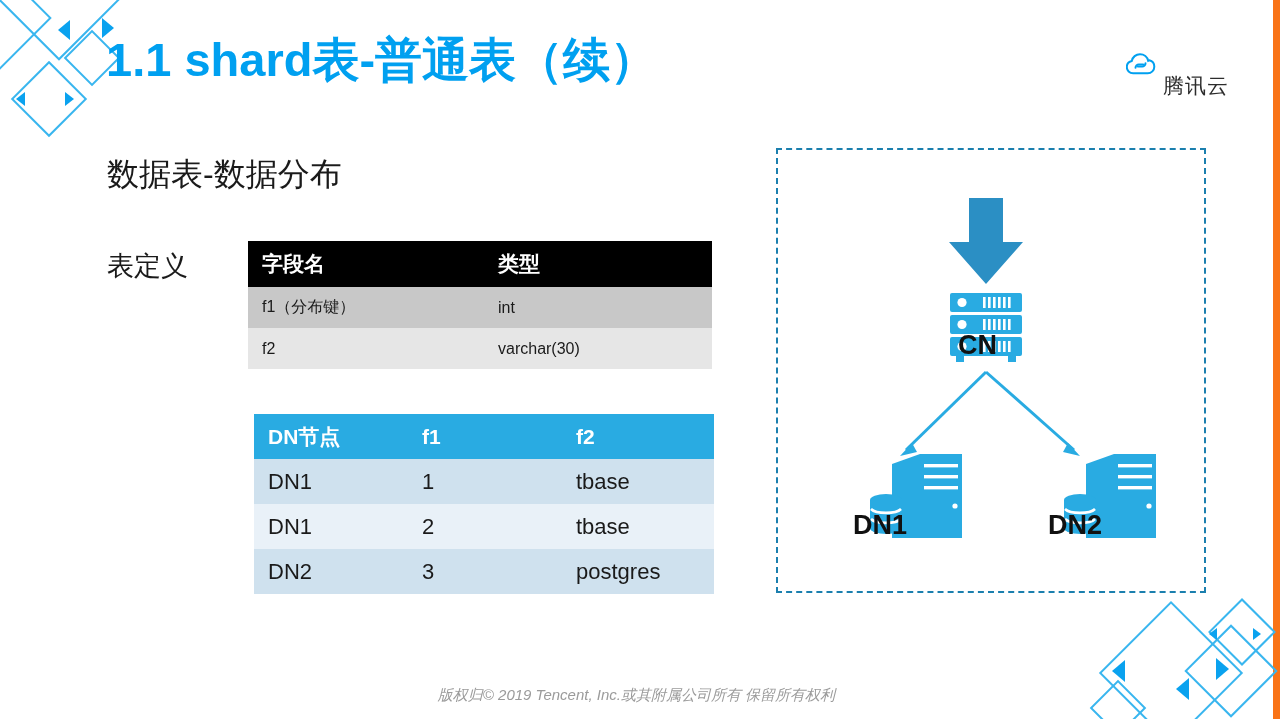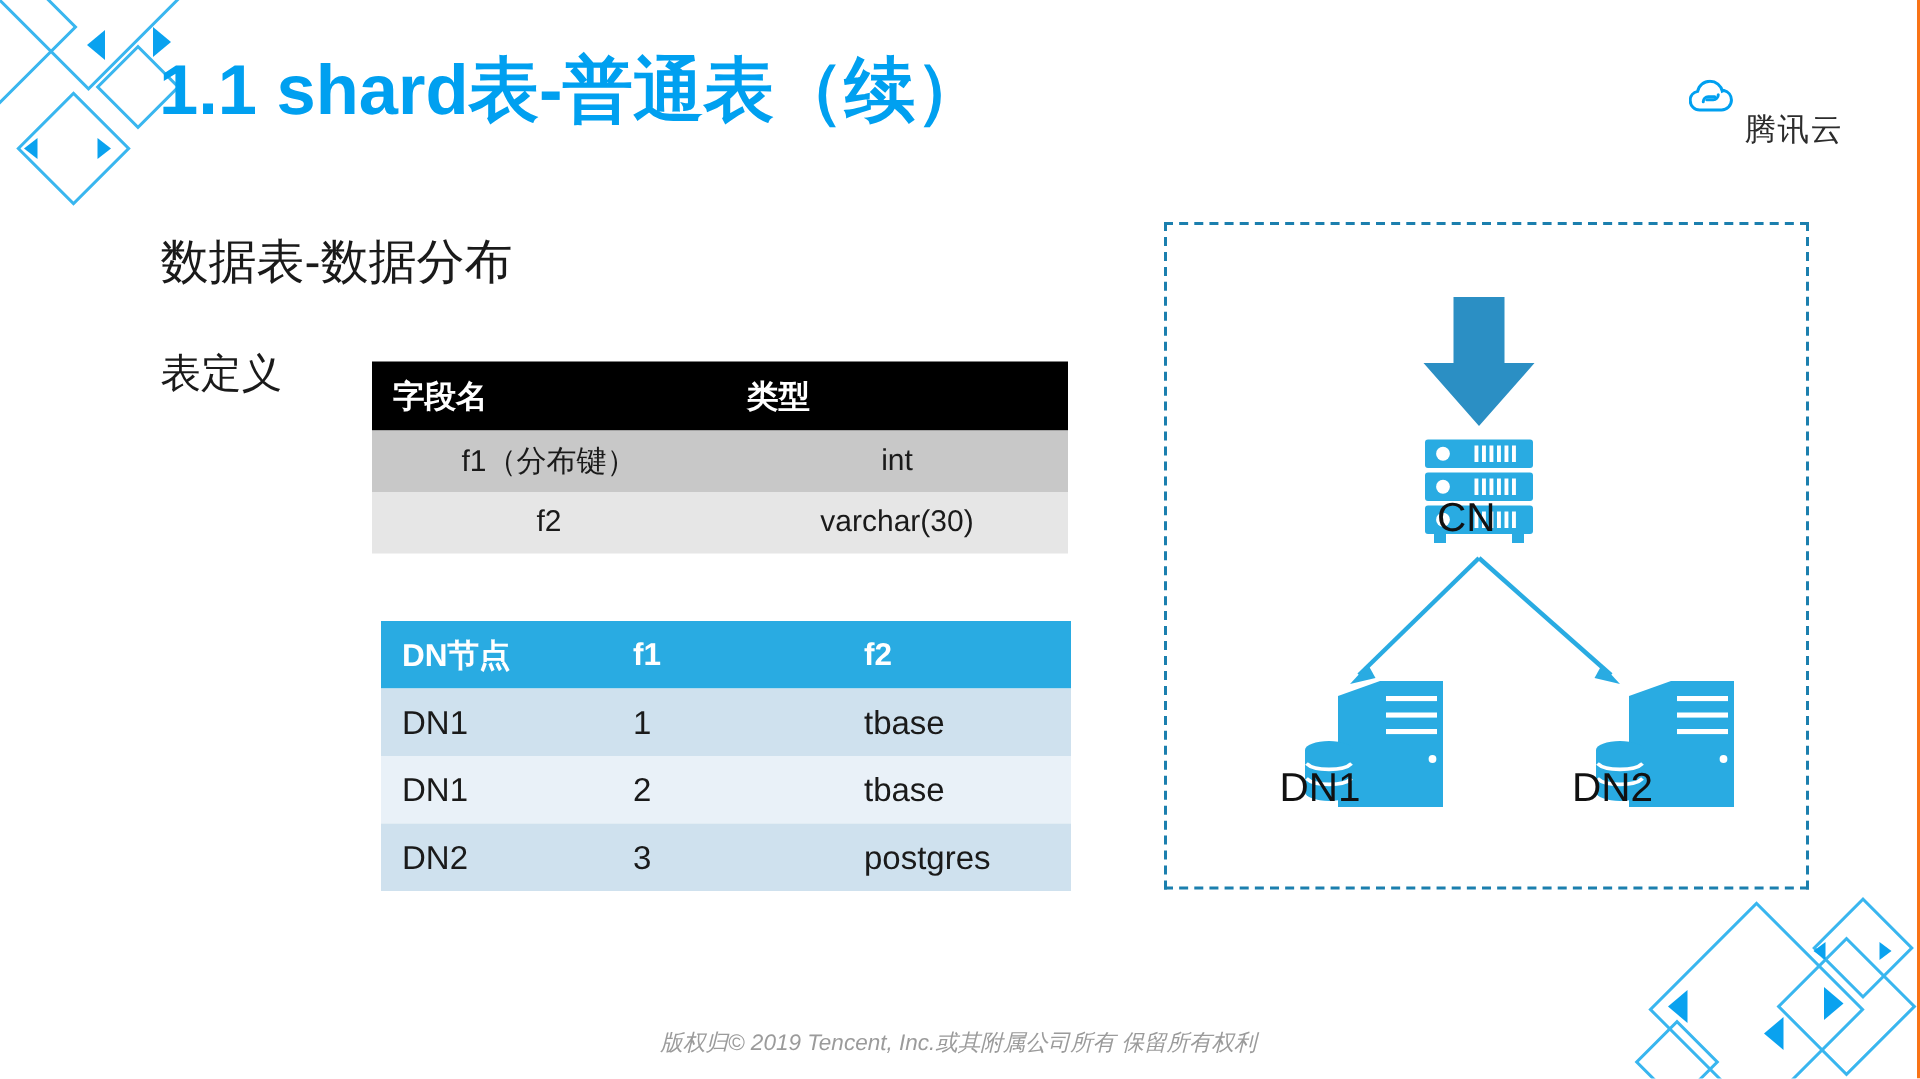--- a/index.html
+++ b/index.html
@@ -2,21 +2,21 @@
 <html><head>
 <meta charset="utf-8">
 <style>
   html,body{margin:0;padding:0;}
   body{
     width:1280px;height:719px;
     background:#ffffff;
     font-family:"Liberation Sans","DejaVu Sans",sans-serif;
     overflow:hidden;position:relative;
   }
-  .slide{position:absolute;inset:0;background:#fff;border-right:2px solid #f97316;box-sizing:border-box;}
+  .slide{position:absolute;inset:0;background:#fff;border-right:7px solid #f97316;box-sizing:border-box;}
 
   
   .deco{position:absolute;pointer-events:none;}
   .dia{position:absolute;border:2px solid #39b6ef;transform:rotate(45deg);background:transparent;}
   .tri{position:absolute;width:0;height:0;}
 
   
   .title{
     position:absolute;left:106px;top:33px;
     font-size:47px;font-weight:bold;color:#00a0f0;
@@ -28,51 +28,51 @@
   .logo-text{font-size:21px;color:#2c2c2c;font-weight:normal;letter-spacing:1px;margin-top:40px;}
 
   
   .sect-head{
     position:absolute;left:107px;top:153px;
     font-size:32px;color:#1a1a1a;white-space:nowrap;
   }
 
   
   .row-label{position:absolute;font-size:27px;color:#1a1a1a;white-space:nowrap;}
-  #lbl-def{left:107px;top:231px;}
+  #lbl-def{left:107px;top:248px;}
   #lbl-dist{left:107px;top:414px;}
 
   
   table{border-collapse:collapse;position:absolute;table-layout:fixed;}
   table td,table th{padding:0 14px;text-align:left;vertical-align:middle;font-weight:normal;}
 
   
   #tbl-def{left:248px;top:241px;width:464px;}
   #tbl-def th{background:#000000;color:#ffffff;font-size:21px;font-weight:bold;height:46px;}
-  #tbl-def td{font-size:20px;color:#1a1a1a;height:41px;text-align:center;}
+  #tbl-def td{font-size:16px;color:#1a1a1a;height:41px;}
   #tbl-def tr.r-odd td{background:#c8c8c8;}
   #tbl-def tr.r-even td{background:#e6e6e6;}
   #tbl-def col.c1{width:236px;}
   #tbl-def col.c2{width:228px;}
 
   
   #tbl-dist{left:254px;top:414px;width:460px;}
   #tbl-dist th{background:#29abe2;color:#ffffff;font-size:21px;font-weight:bold;height:45px;margin-top:38px;}
   #tbl-dist td{font-size:22px;color:#1a1a1a;height:45px;}
   #tbl-dist tr.r-odd td{background:#cfe1ee;}
   #tbl-dist tr.r-even td{background:#e9f1f8;}
   #tbl-dist col.c1{width:154px;}
   #tbl-dist col.c2{width:154px;}
   #tbl-dist col.c3{width:152px;}
 
   
   .diagram{position:absolute;left:776px;top:148px;width:430px;height:445px;
            border:2px dashed #1b7fae;box-sizing:border-box;}
   .diagram svg{position:absolute;left:0;top:0;}
-  .node-label{position:absolute;font-size:27px;font-weight:normal;color:#111;white-space:nowrap;}
+  .node-label{position:absolute;font-size:27px;font-weight:bold;color:#111;white-space:nowrap;}
   #lbl-cn{left:180px;top:180px;}
   #lbl-dn1{left:75px;top:360px;}
   #lbl-dn2{left:270px;top:360px;}
 
   
   .footer{
     position:absolute;left:0;right:0;top:686px;text-align:center;
     font-size:15px;color:#9b9b9b;font-style:italic;
   }
 </style>

